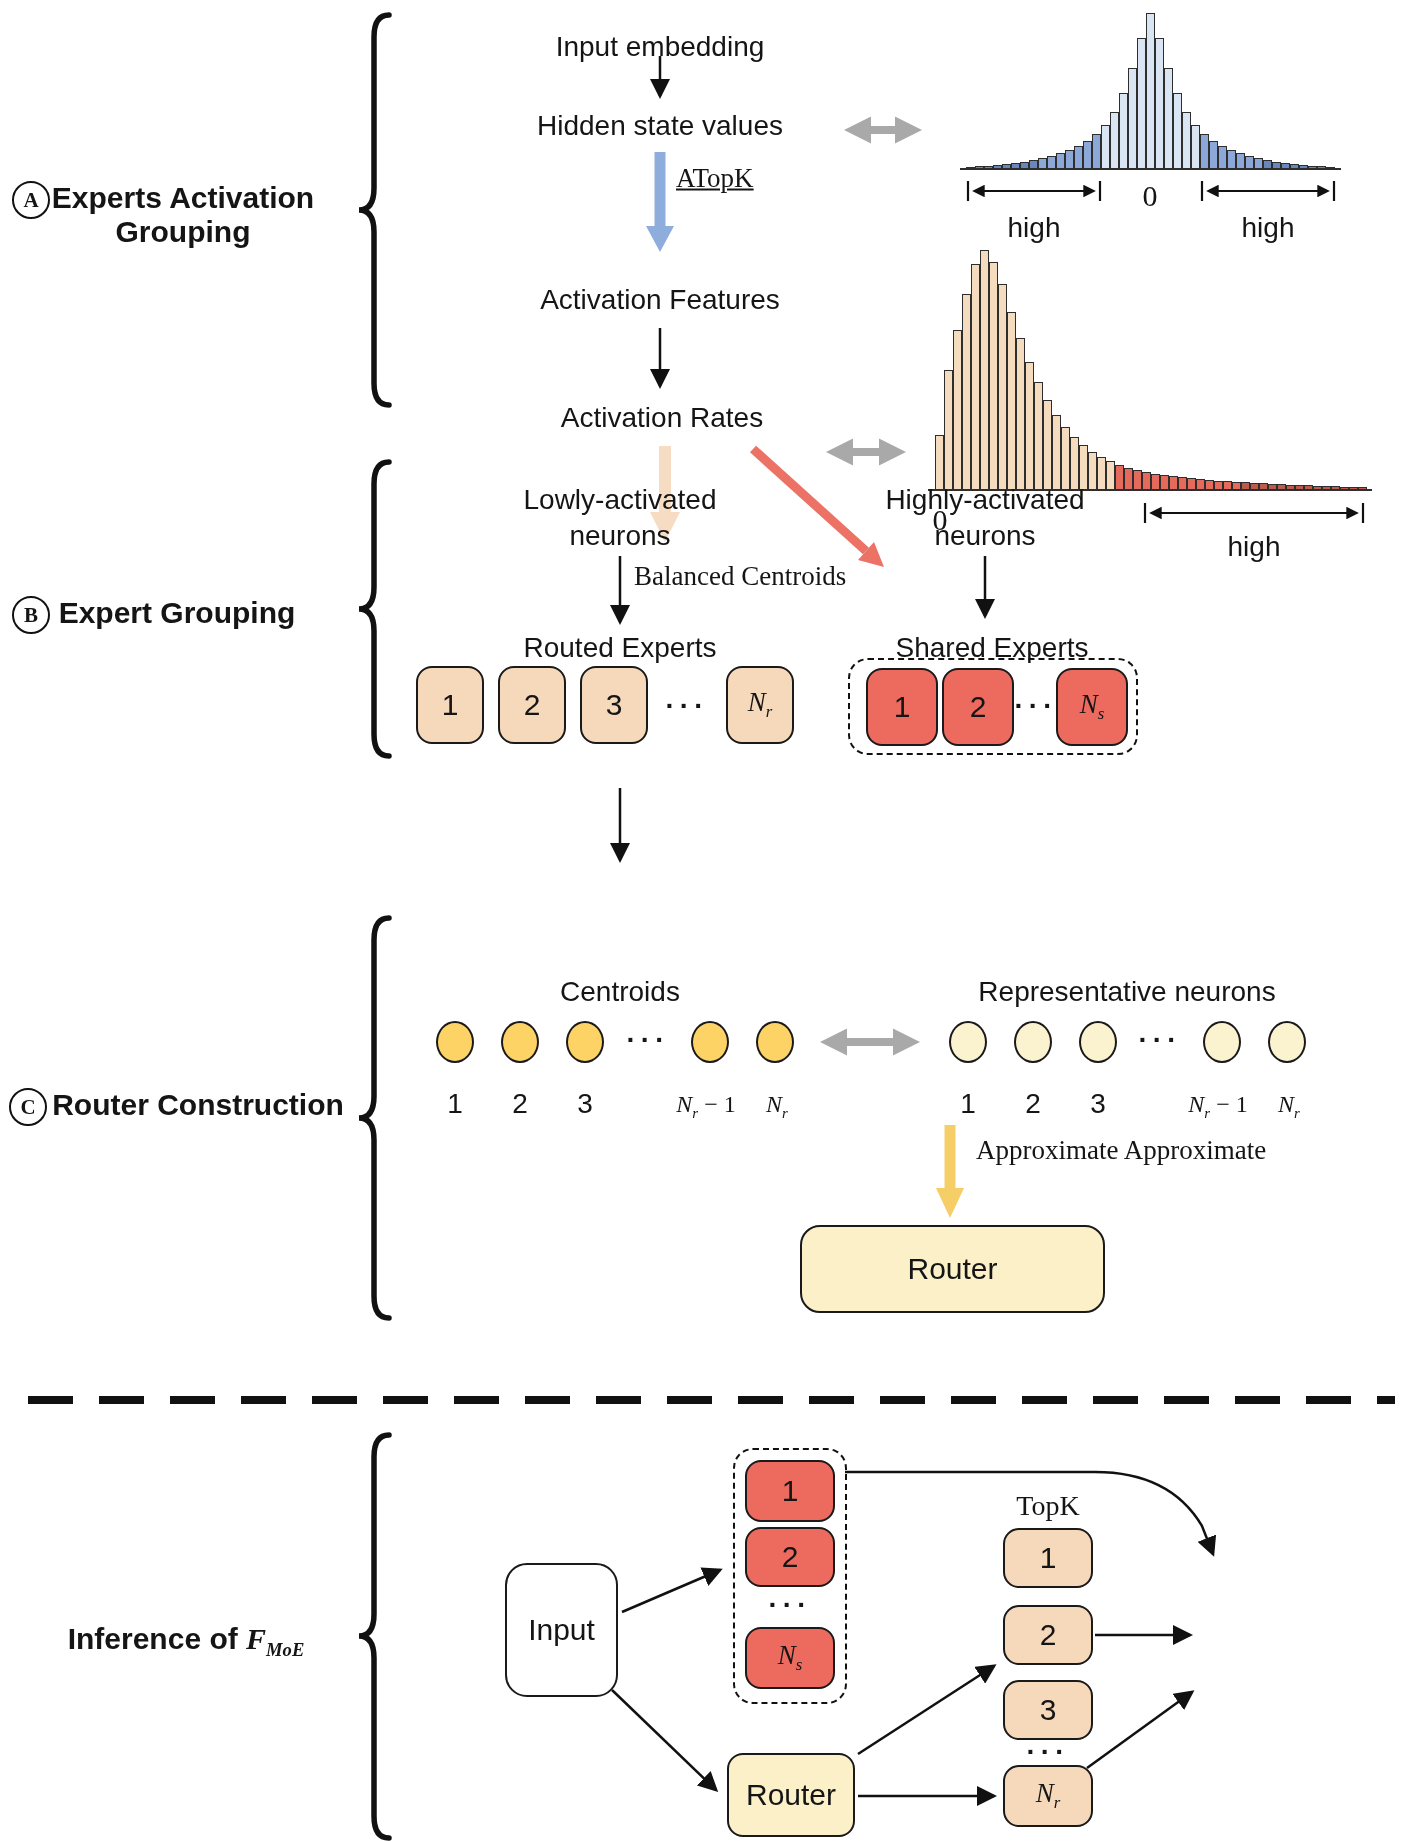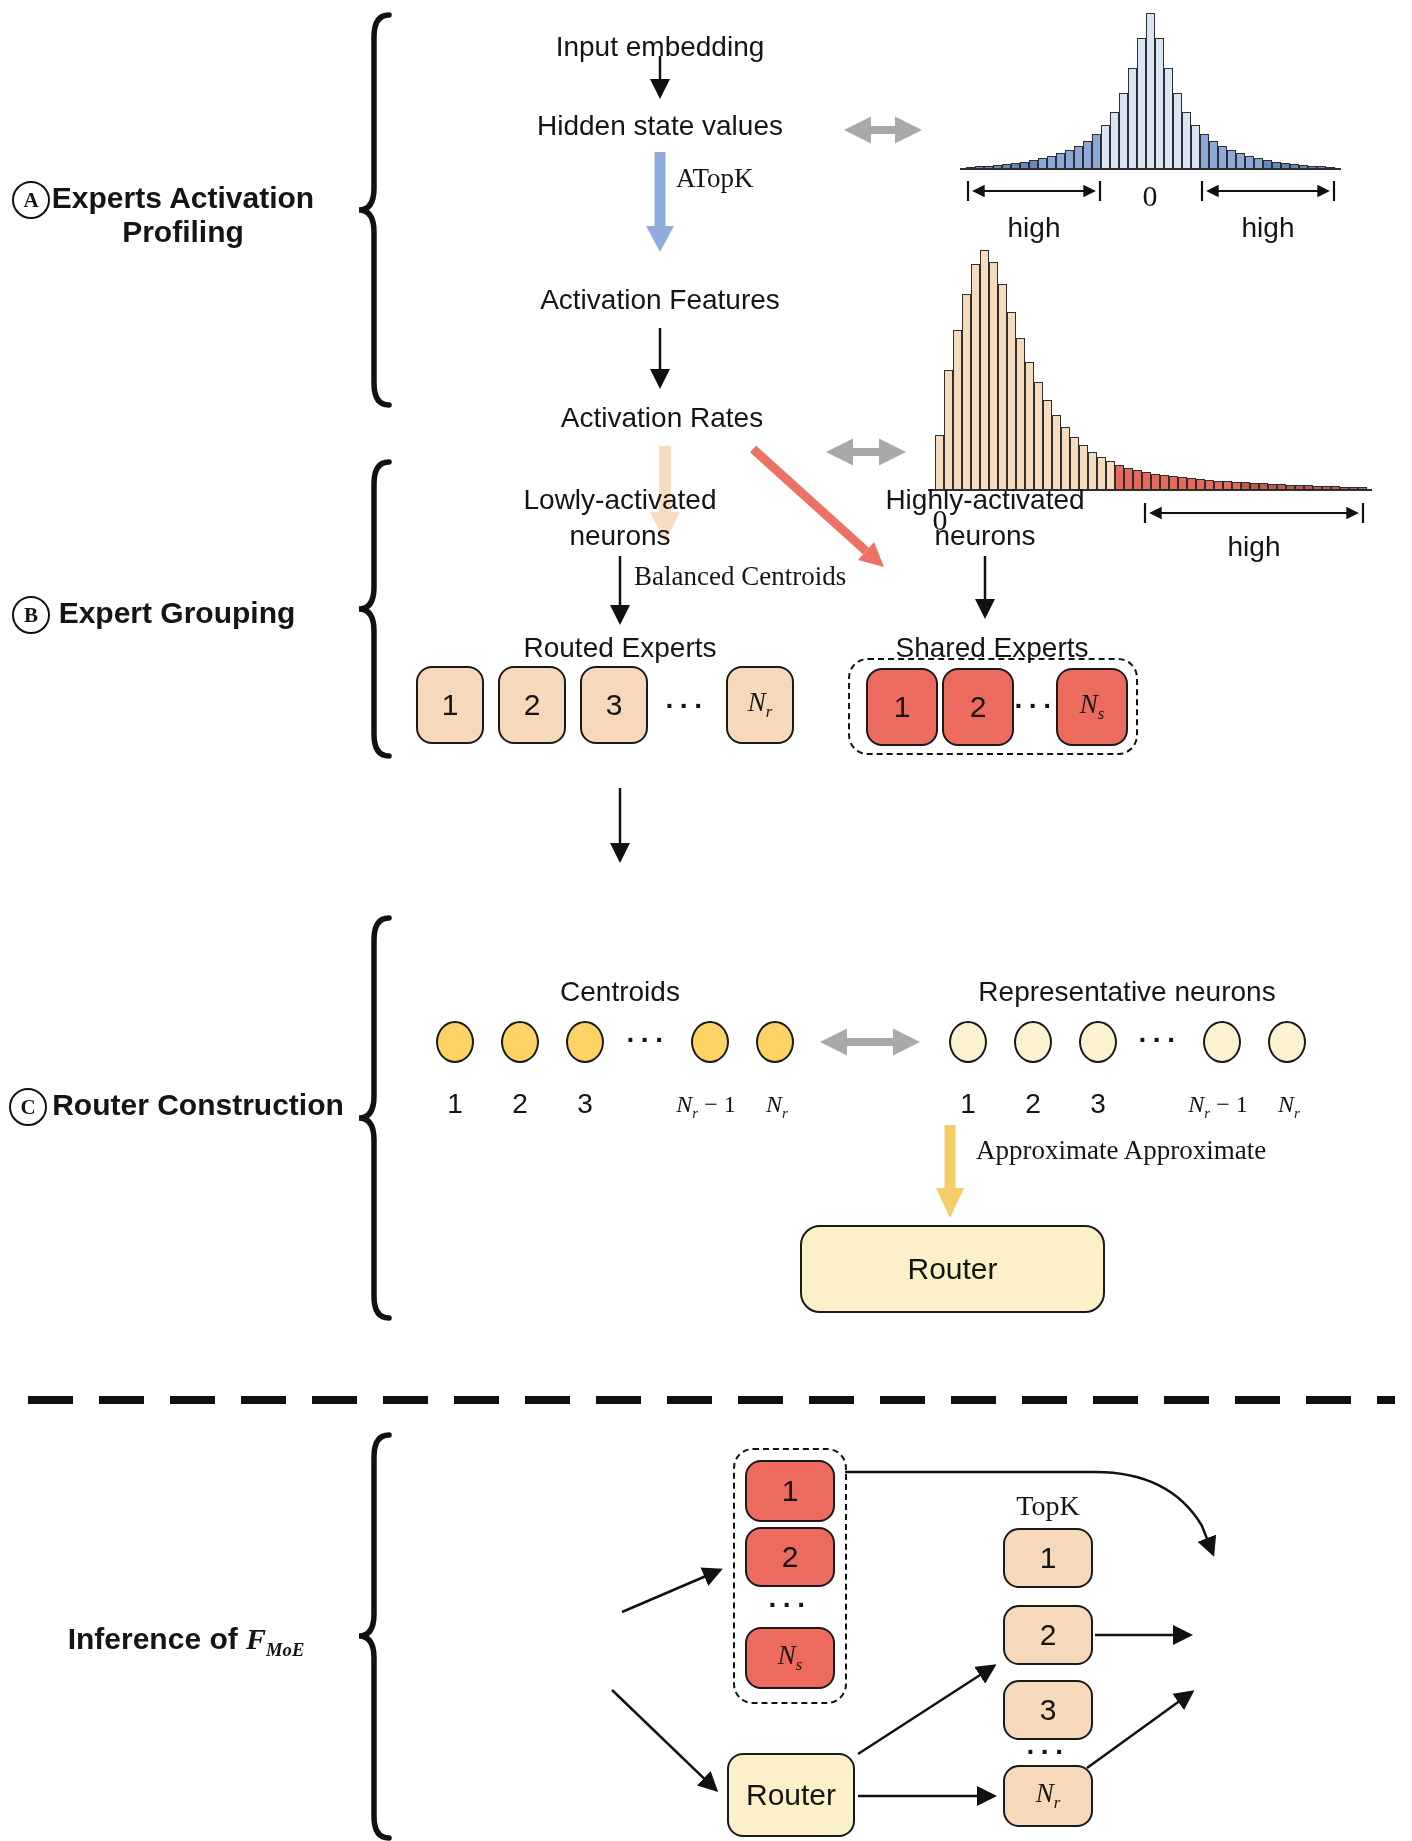--- a/index.html
+++ b/index.html
@@ -112,25 +112,25 @@
     <line class="fa" marker-end="url(#mb)" x1="858" y1="1796" x2="994" y2="1796"></line>
     <line class="fa" marker-end="url(#mb)" x1="1095" y1="1635" x2="1190" y2="1635"></line>
     <line class="fa" marker-end="url(#mb)" x1="1087" y1="1768" x2="1192" y2="1692"></line>
     <path class="fa" marker-end="url(#mb)" d="M 845 1472 H 1095 Q 1170 1472 1202 1526 L 1213 1554"></path>
   </svg>
 
   <div class="badge" style="left:12px;top:181px;">
       <span>A</span>
     </div>
   <div class="t b30" style="left:183px;top:198px;">Experts Activation</div>
-  <div class="t b30" style="left:183px;top:232px;">Profiling</div>
+  <div class="t b30" style="left:183px;top:232px;">Grouping</div>
 
   <div class="t" style="left:660px;top:47px;">Input embedding</div>
   <div class="t" style="left:660px;top:126px;text-align:center;">Hidden state values</div>
-  <div class="tl serif s27" style="left:676px;top:178px;">ATopK</div>
+  <div class="tl serif s27" style="left:676px;top:178px;text-decoration:underline;">ATopK</div>
   <div class="t" style="left:660px;top:300px;">Activation Features</div>
   <div class="t" style="left:662px;top:418px;">Activation Rates</div>
 
   <div class="hist" style="left: 966px; top: 169px;">
       <div class="bar" style="left: 0px; width: 9px; height: 2px; top: -2px; background: rgb(103, 135, 189);"></div>
       <div class="bar" style="left: 9px; width: 9px; height: 3px; top: -3px; background: rgb(103, 135, 189);"></div>
       <div class="bar" style="left: 18px; width: 9px; height: 3px; top: -3px; background: rgb(103, 135, 189);"></div>
       <div class="bar" style="left: 27px; width: 9px; height: 4px; top: -4px; background: rgb(103, 135, 189);"></div>
       <div class="bar" style="left: 36px; width: 9px; height: 5px; top: -5px; background: rgb(103, 135, 189);"></div>
       <div class="bar" style="left: 45px; width: 9px; height: 6px; top: -6px; background: rgb(103, 135, 189);"></div>
@@ -312,20 +312,23 @@
   <div class="tl serif s27" style="left:976px;top:1150px;">Approximate Approximate</div>
   <div class="box routerbox r20 s30" style="left:800px;top:1225px;width:305px;height:88px;">
       <span>Router</span>
     </div>
 
   <div class="t b30" style="left:186px;top:1641px;">
     <span>Inference of</span>
     <span class="m"><i>F</i><sub>MoE</sub></span>
   </div>
 
+  <div class="box r22 s30" style="left:505px;top:1563px;width:113px;height:134px;">
+      <span>Input</span>
+    </div>
 
   <div class="dashedbox" style="left:733px;top:1448px;width:114px;height:256px;"></div>
   <div class="box redbox r16 s30" style="left:745px;top:1460px;width:90px;height:62px;">
       <span>1</span>
     </div>
   <div class="box redbox r16 s30" style="left:745px;top:1527px;width:90px;height:60px;">
       <span>2</span>
     </div>
   <div class="dots" style="left:790px;top:1605px;">···</div>
   <div class="box redbox r16" style="left:745px;top:1627px;width:90px;height:62px;">

